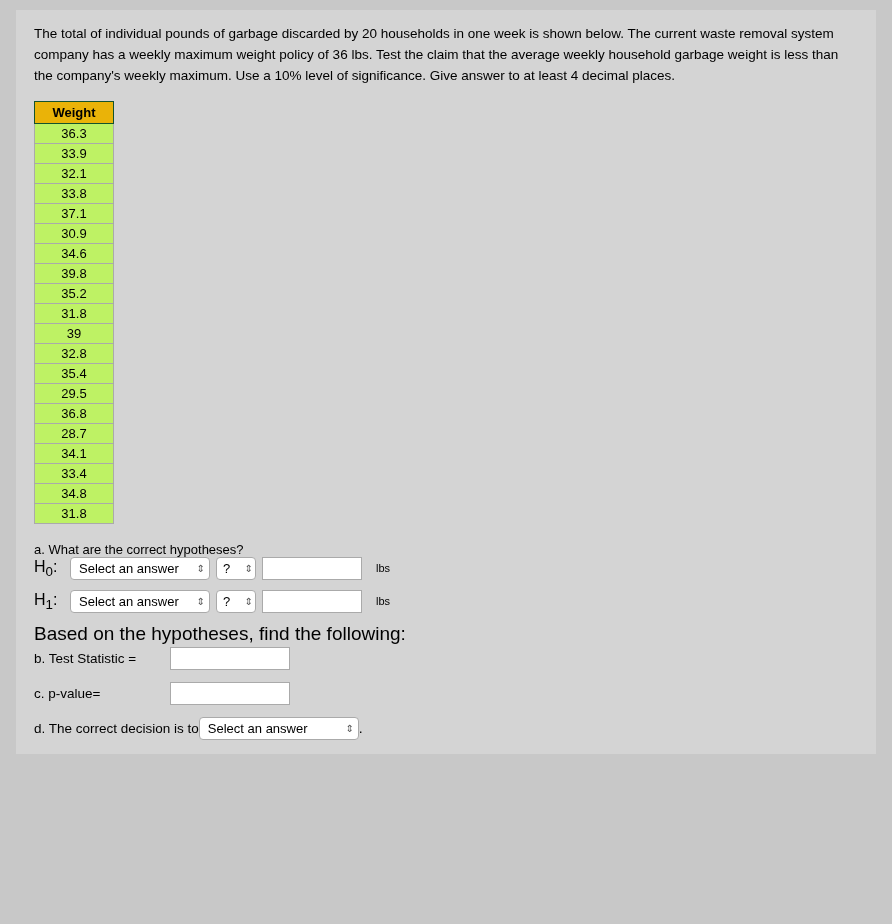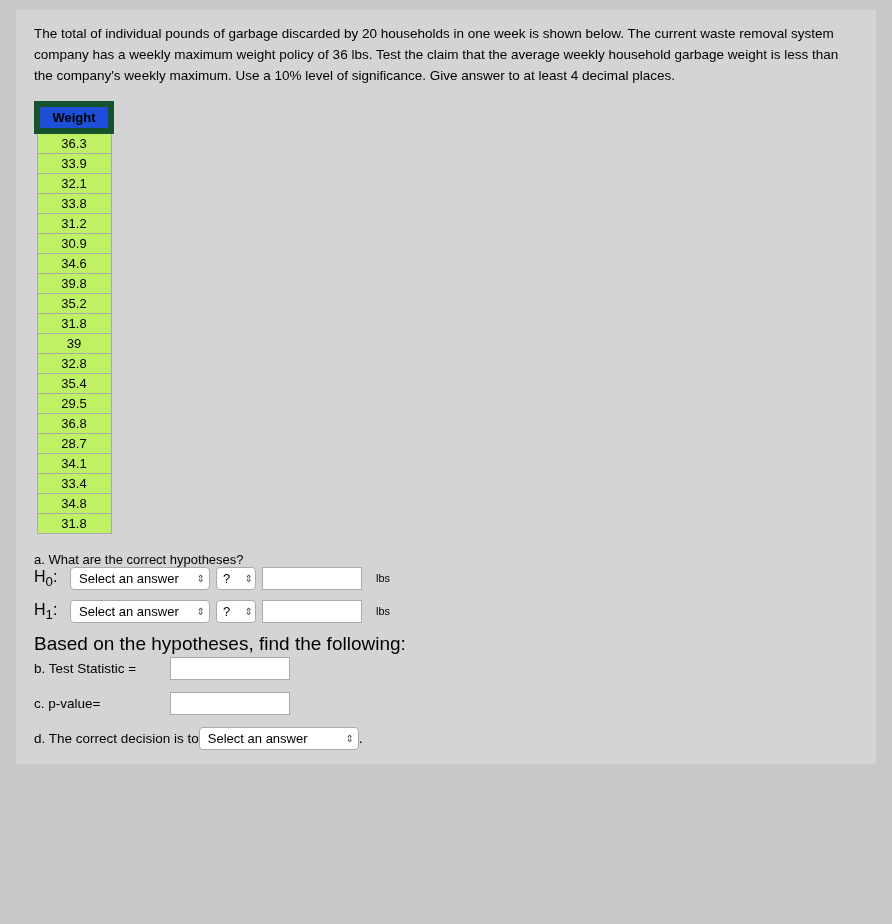--- a/index.html
+++ b/index.html
@@ -20,22 +20,22 @@
       font-size: 13.5px;
       line-height: 1.55;
       margin-bottom: 14px;
     }
     .weight-table {
       border-collapse: collapse;
       margin-bottom: 18px;
       min-width: 80px;
     }
     .weight-table th {
-      background: #1d4ed8;
-      border: 6px solid #14532d;
+      background: #eab308;
+      border: 1px solid #14532d;
       padding: 3px 4px;
       font-weight: bold;
       text-align: center;
       font-size: 13px;
     }
     .weight-table td {
       border: 1px solid #aaa;
       padding: 2px 8px;
       text-align: center;
       font-size: 13px;
@@ -190,21 +190,21 @@
         <tr>
           <td>33.9</td>
         </tr>
         <tr>
           <td>32.1</td>
         </tr>
         <tr>
           <td>33.8</td>
         </tr>
         <tr>
-          <td>31.2</td>
+          <td>37.1</td>
         </tr>
         <tr>
           <td>30.9</td>
         </tr>
         <tr>
           <td>34.6</td>
         </tr>
         <tr>
           <td>39.8</td>
         </tr>

